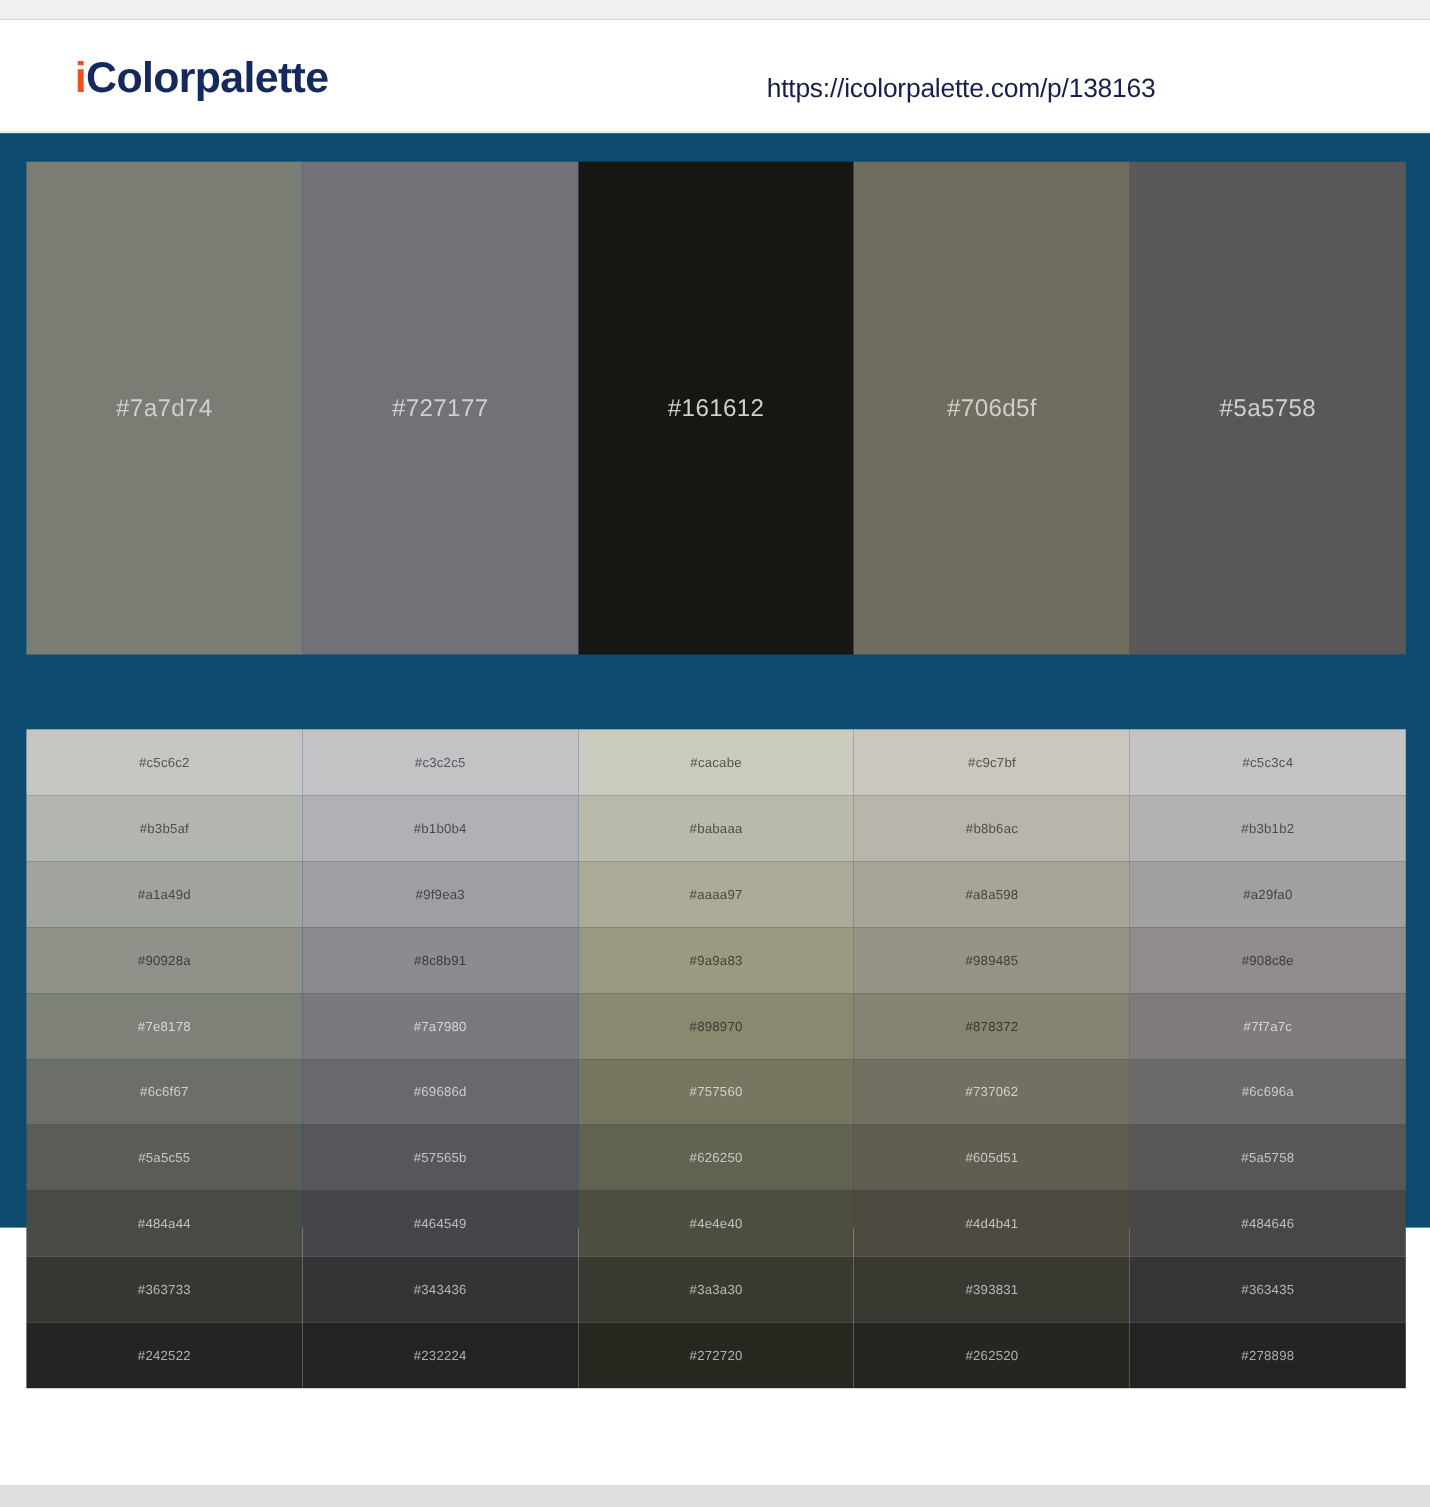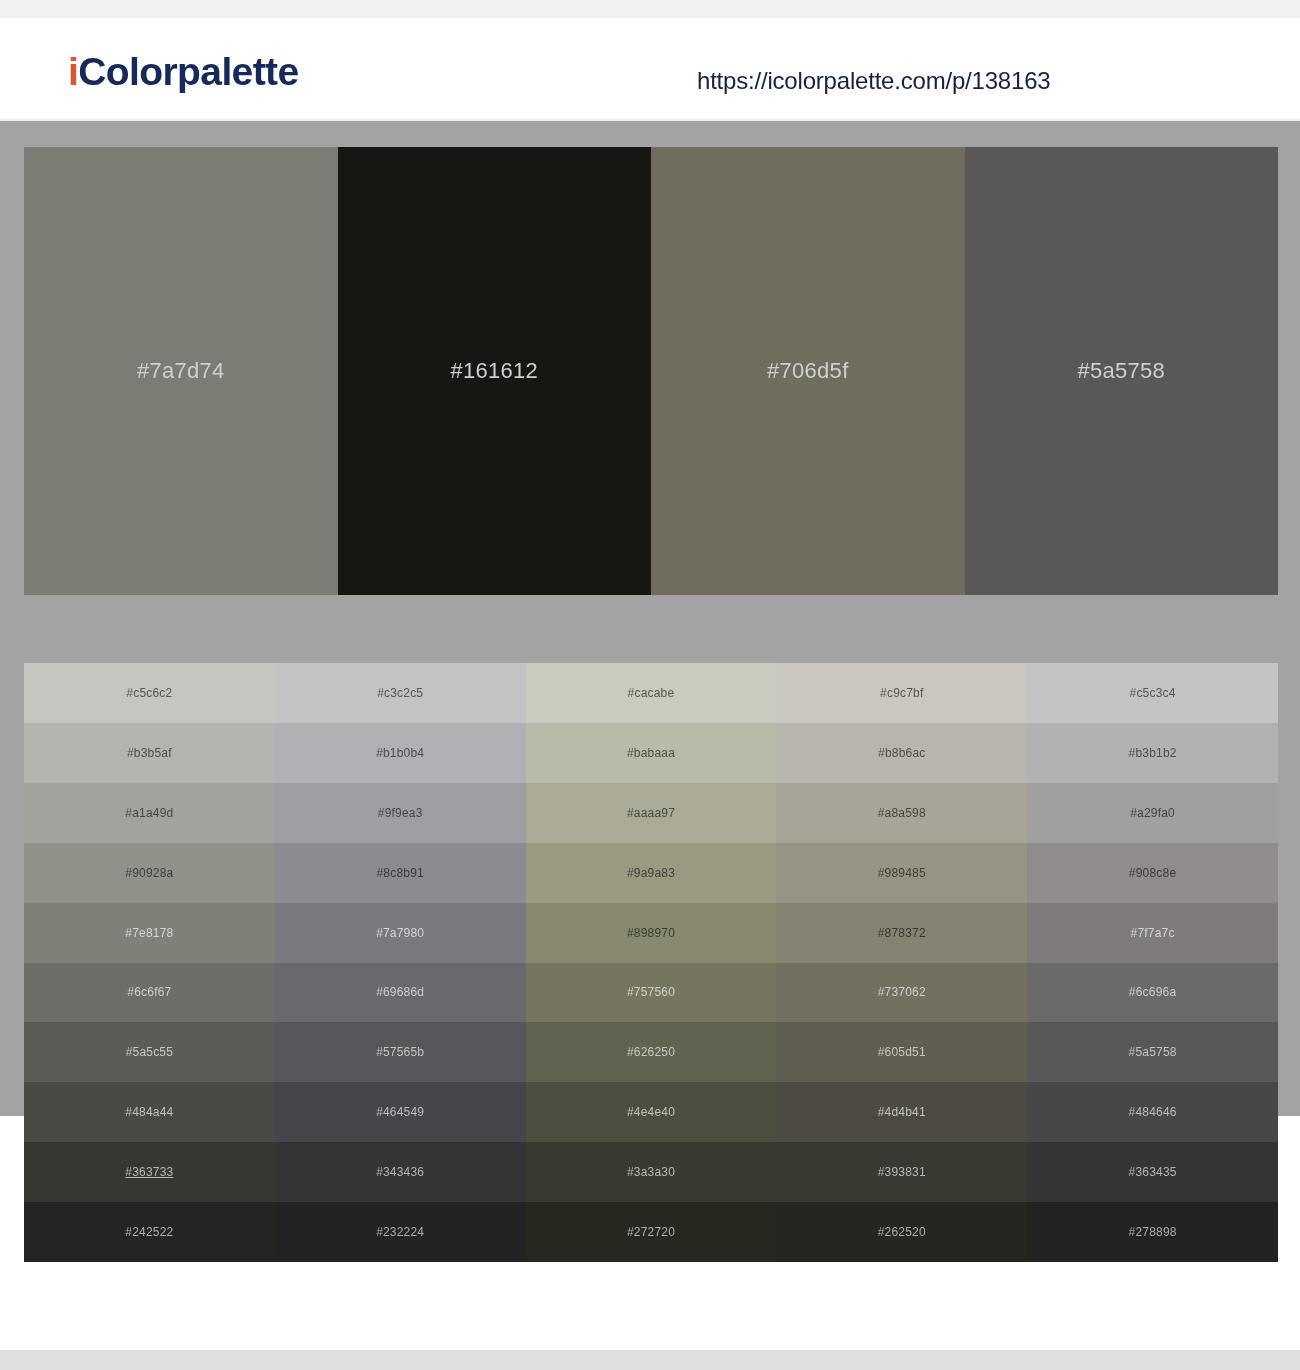--- a/index.html
+++ b/index.html
@@ -9,21 +9,21 @@
     height: 1370px;
     background: #ffffff;
     font-family: "Liberation Sans", sans-serif;
     overflow: hidden;
   }
 
   #page {
     position: relative;
     width: 1300px;
     height: 1116px;
-    background: #a3a3a3;
+    background: #0c4a6e;
   }
 
   
   .top-band {
     position: absolute;
     top: 0; left: 0;
     width: 1300px;
     height: 18px;
     background: #f0f0f0;
   }
@@ -129,20 +129,23 @@
     <div class="brand">
       <span class="i-mark">i</span><span class="rest">Colorpalette</span>
     </div>
     <div class="site-url">https://icolorpalette.com/p/138163</div>
   </div>
 
   <div class="palette-strip">
       <div class="palette-cell" style="background: rgb(122, 125, 116);">
         <div class="hexlabel">#7a7d74</div>
       </div>
+      <div class="palette-cell" style="background: rgb(114, 113, 119);">
+        <div class="hexlabel">#727177</div>
+      </div>
       <div class="palette-cell" style="background: rgb(22, 22, 18);">
         <div class="hexlabel">#161612</div>
       </div>
       <div class="palette-cell" style="background: rgb(112, 109, 95);">
         <div class="hexlabel">#706d5f</div>
       </div>
       <div class="palette-cell" style="background: rgb(90, 87, 88);">
         <div class="hexlabel">#5a5758</div>
       </div>
     </div>
@@ -198,21 +201,21 @@
         <div class="shade-cell" style="background: rgb(90, 87, 88); color: rgb(198, 197, 197);">#5a5758</div>
       </div>
       <div class="shade-row">
         <div class="shade-cell" style="background: rgb(72, 74, 68); color: rgb(191, 192, 189);">#484a44</div>
         <div class="shade-cell" style="background: rgb(70, 69, 73); color: rgb(189, 189, 191);">#464549</div>
         <div class="shade-cell" style="background: rgb(78, 78, 64); color: rgb(193, 193, 187);">#4e4e40</div>
         <div class="shade-cell" style="background: rgb(77, 75, 65); color: rgb(193, 192, 187);">#4d4b41</div>
         <div class="shade-cell" style="background: rgb(72, 70, 70); color: rgb(190, 189, 189);">#484646</div>
       </div>
       <div class="shade-row">
-        <div class="shade-cell" style="background: rgb(54, 55, 51); color: rgb(183, 184, 181); text-decoration: underline;">#363733</div>
+        <div class="shade-cell" style="background: rgb(54, 55, 51); color: rgb(183, 184, 181);">#363733</div>
         <div class="shade-cell" style="background: rgb(52, 52, 54); color: rgb(181, 181, 183);">#343436</div>
         <div class="shade-cell" style="background: rgb(58, 58, 48); color: rgb(185, 185, 179);">#3a3a30</div>
         <div class="shade-cell" style="background: rgb(57, 56, 49); color: rgb(184, 184, 179);">#393831</div>
         <div class="shade-cell" style="background: rgb(54, 52, 53); color: rgb(182, 181, 181);">#363435</div>
       </div>
       <div class="shade-row">
         <div class="shade-cell" style="background: rgb(36, 37, 34); color: rgb(175, 176, 173); text-align: center;">#242522</div>
         <div class="shade-cell" style="background: rgb(35, 34, 36); color: rgb(173, 173, 175);">#232224</div>
         <div class="shade-cell" style="background: rgb(39, 39, 32); color: rgb(177, 177, 171);">#272720</div>
         <div class="shade-cell" style="background: rgb(38, 37, 32); color: rgb(176, 176, 171);">#262520</div>

